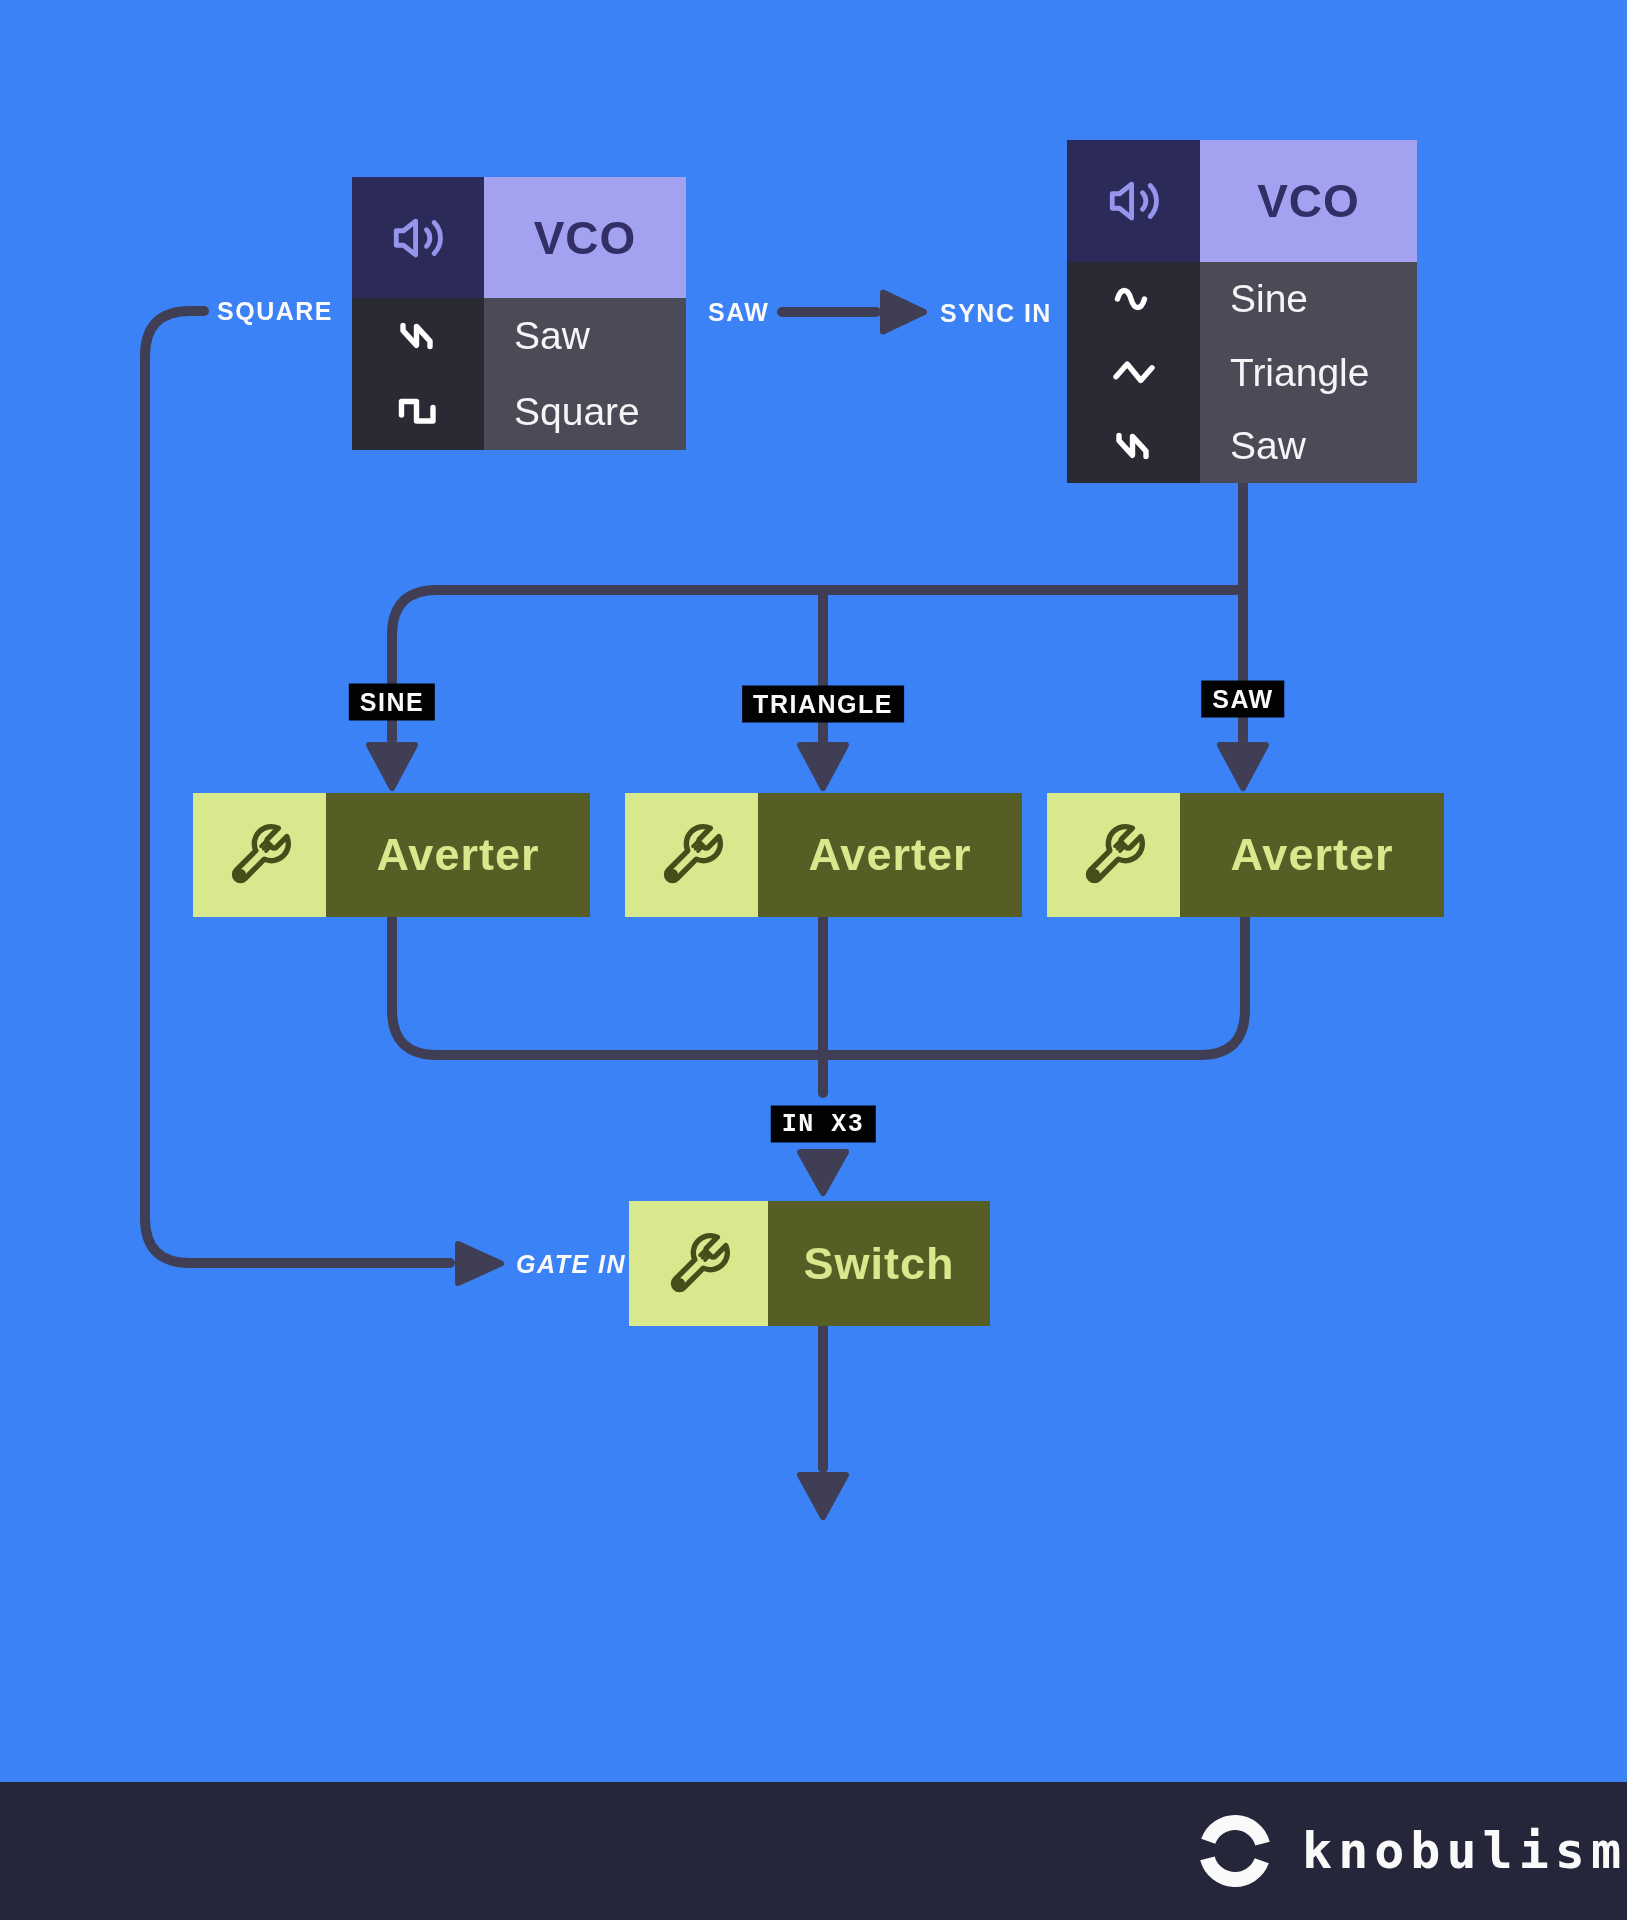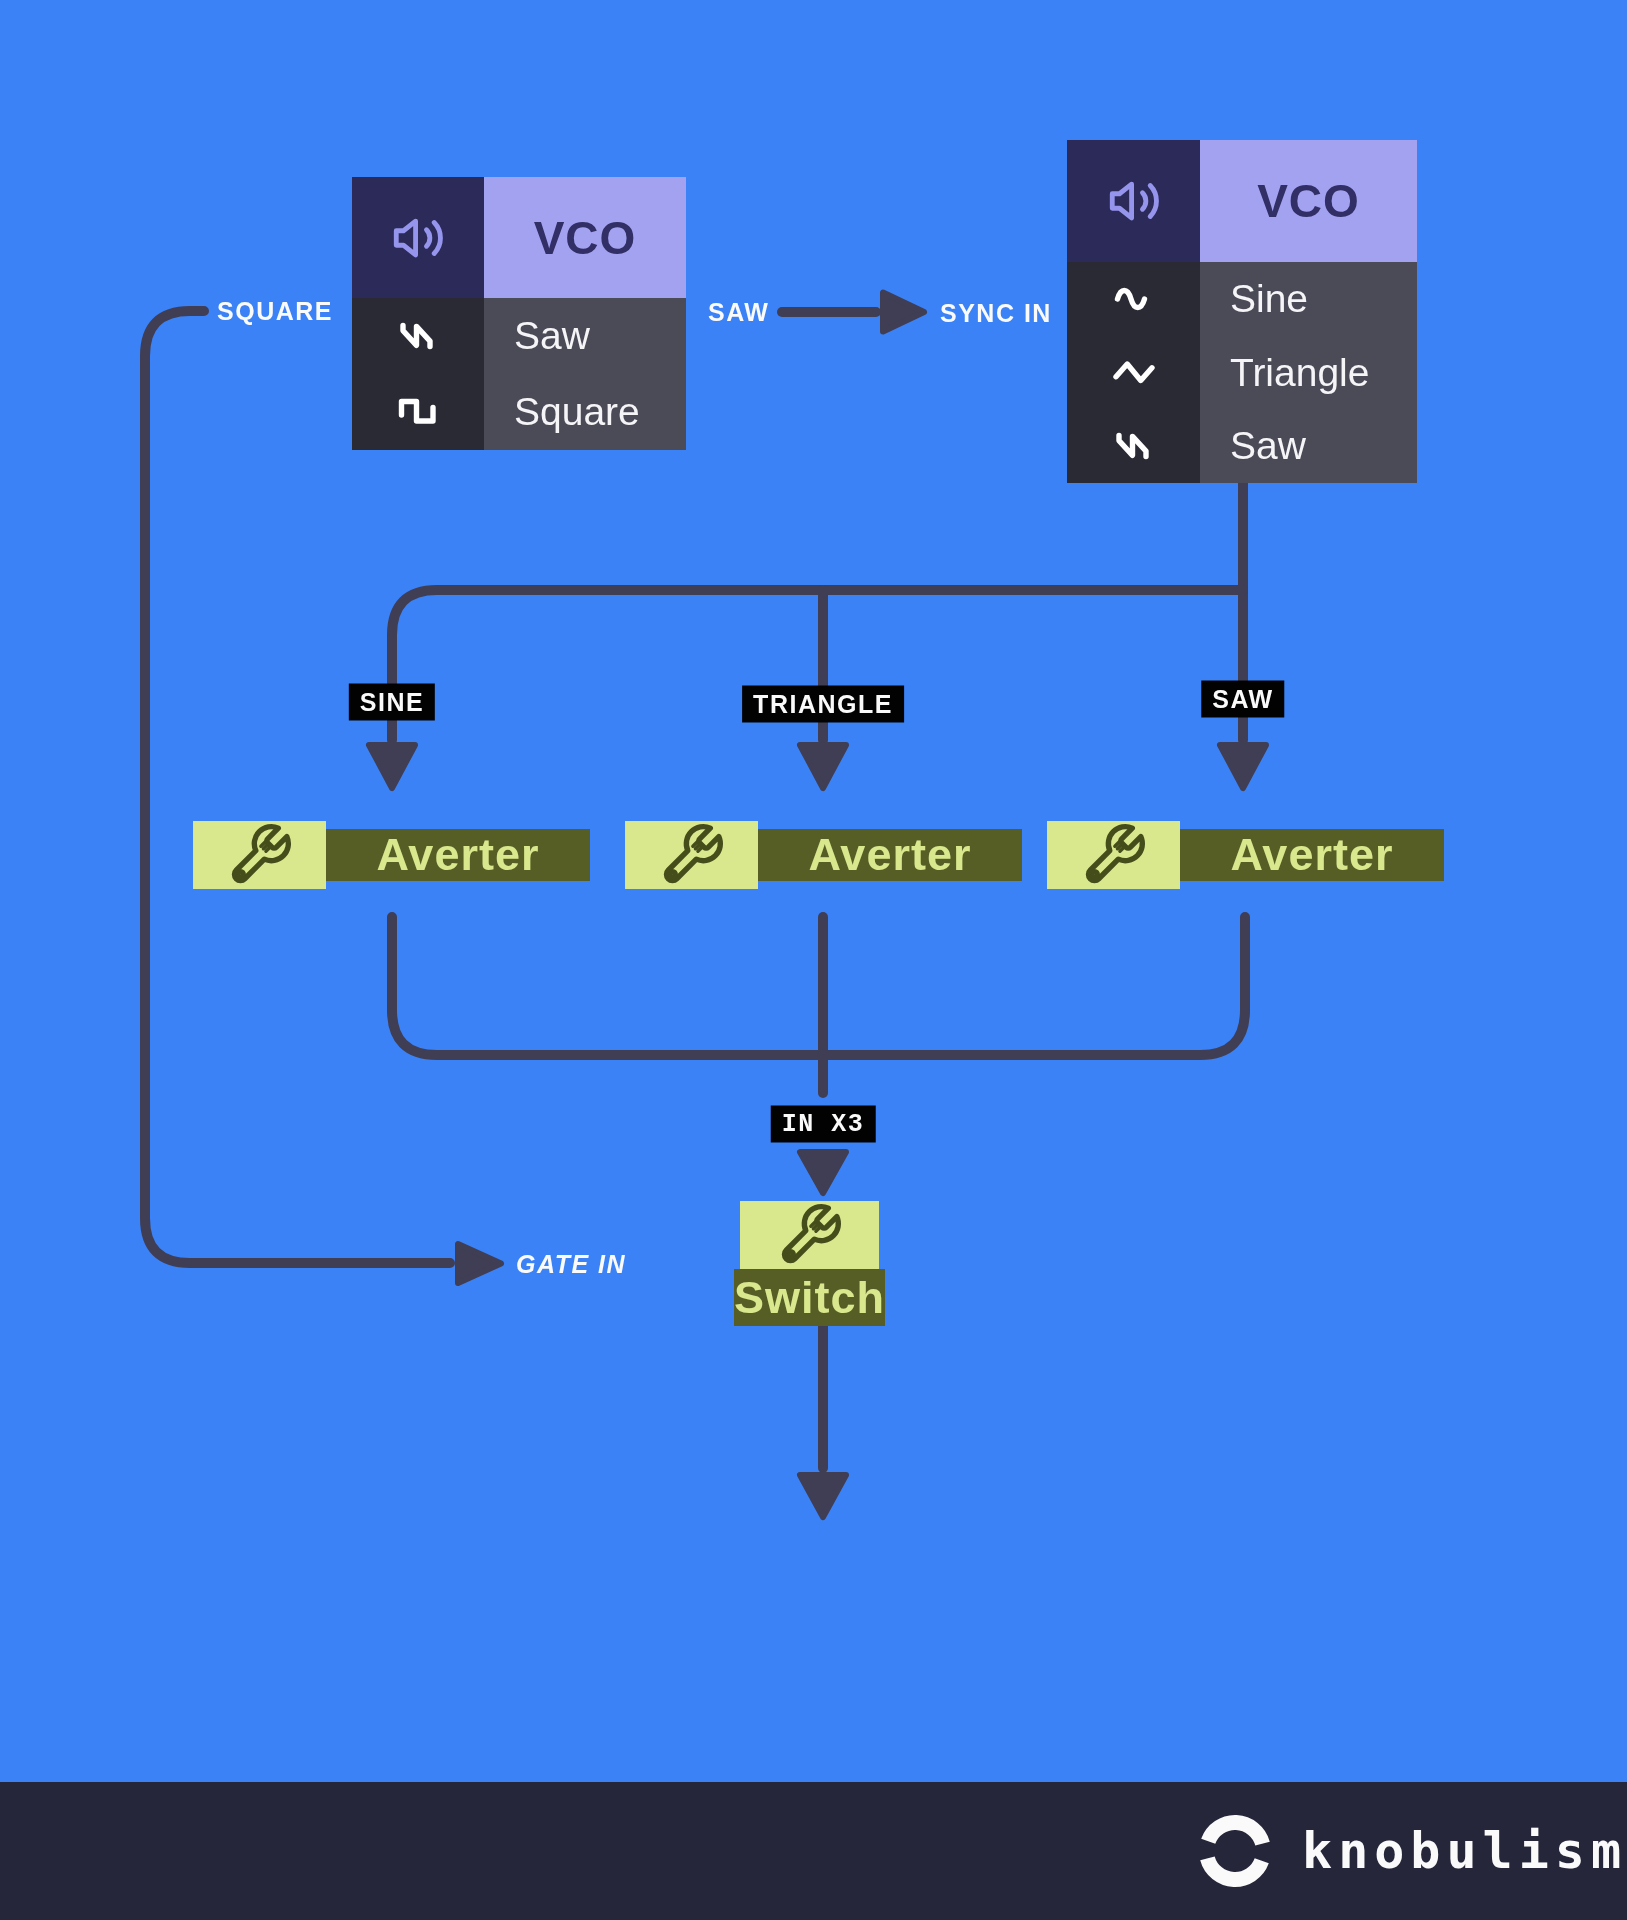--- a/index.html
+++ b/index.html
@@ -23,29 +23,29 @@
     display:flex;align-items:center;padding-left:30px;}
   #vco-left{left:352px;top:177px;width:334px;}
   #vco-left .vco-hdr{height:121px;}
   #vco-left .vco-hdr-icon,#vco-left .vco-row-icon{width:132px;}
   #vco-left .vco-row{height:76px;}
   #vco-right{left:1067px;top:140px;width:350px;}
   #vco-right .vco-hdr{height:122px;}
   #vco-right .vco-hdr-icon,#vco-right .vco-row-icon{width:133px;}
   #vco-right .vco-row{height:73.7px;}
   
-  .gblock{position:absolute;display:flex;height:124px;align-items:center;}
+  .gblock{position:absolute;display:flex;height:124px;}
   .g-icon{background:#d9e78d;display:flex;align-items:center;justify-content:center;}
   .g-label{flex:1;background:#565e26;color:#d9e78d;font-weight:bold;font-size:45px;
     display:flex;align-items:center;justify-content:center;letter-spacing:1px;}
   #averter-1{left:193px;top:793px;width:397px;}
   #averter-2{left:625px;top:793px;width:397px;}
   #averter-3{left:1047px;top:793px;width:397px;}
   .averter .g-icon{width:133px;}
-  #switch-block{left:629px;top:1201px;width:361px;height:125px;flex-direction:column;}
+  #switch-block{left:629px;top:1201px;width:361px;height:125px;}
   #switch-block .g-icon{width:139px;}
   #output-block{left:628px;top:1526px;width:390px;}
   #output-block .g-icon{width:140px;}
   
   .wire-label{position:absolute;color:#fafafa;font-weight:600;font-size:25px;
     letter-spacing:1.5px;white-space:nowrap;transform:translateY(-50%);}
   .wire-label.centered{transform:translate(-50%,-50%);background:#020203;padding:4px 11px;}
   #lbl-square{right:1294px;top:311px;}
   #lbl-saw-out{left:708px;top:312px;}
   #lbl-sync-in{left:940px;top:313px;}

